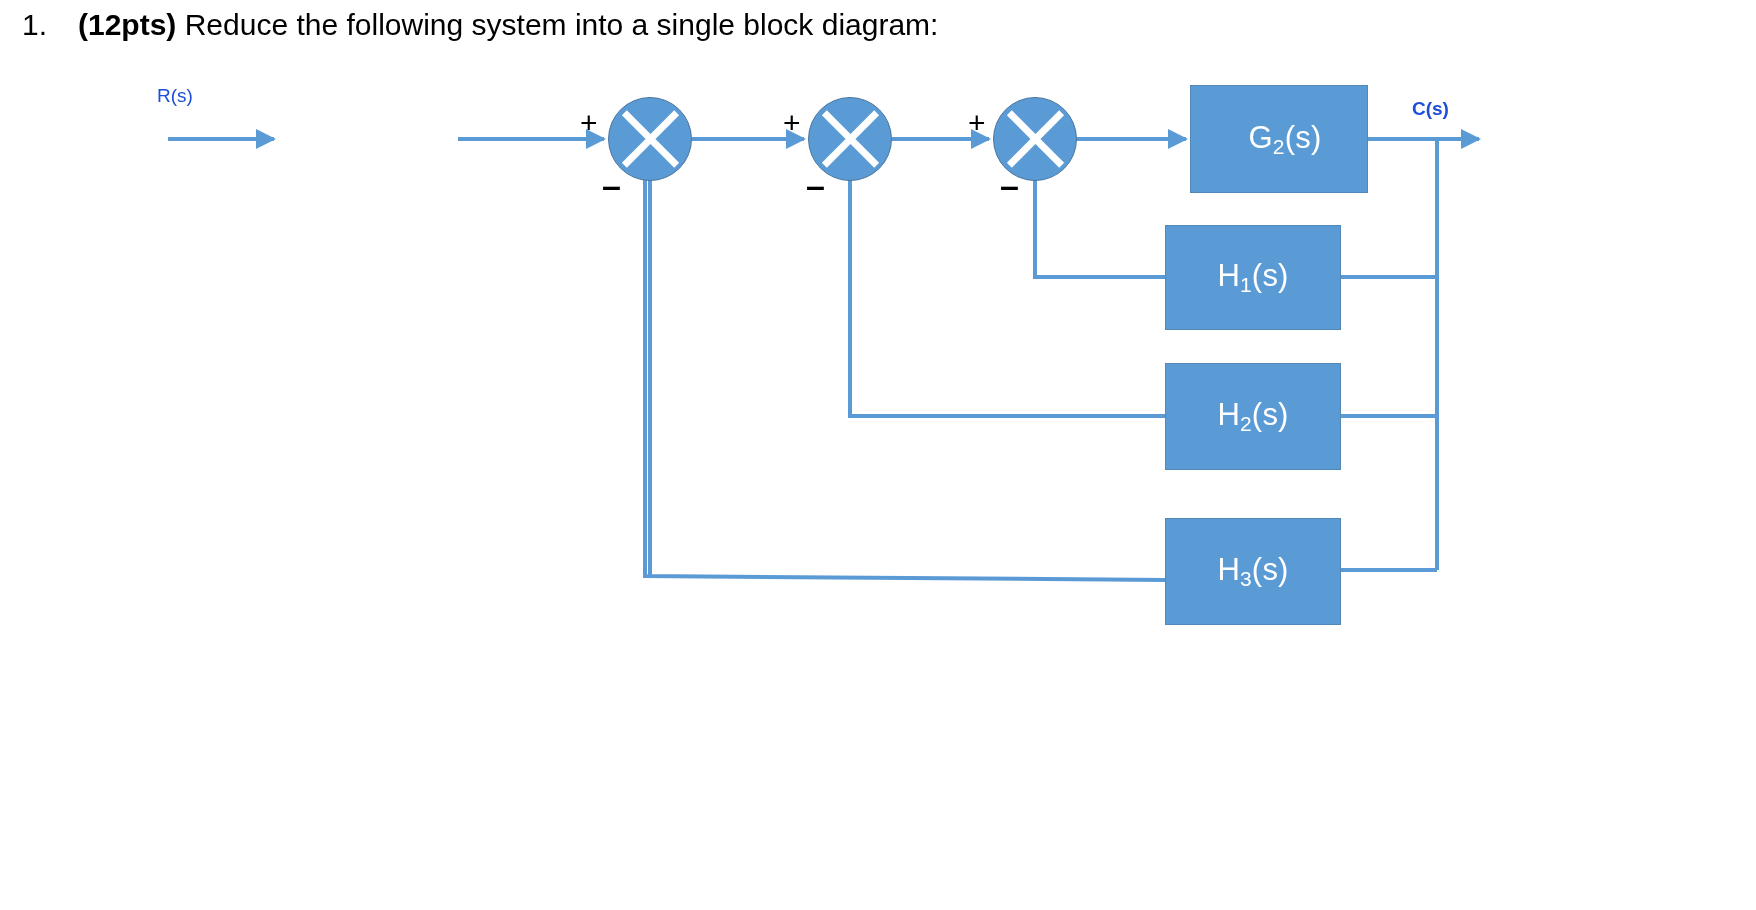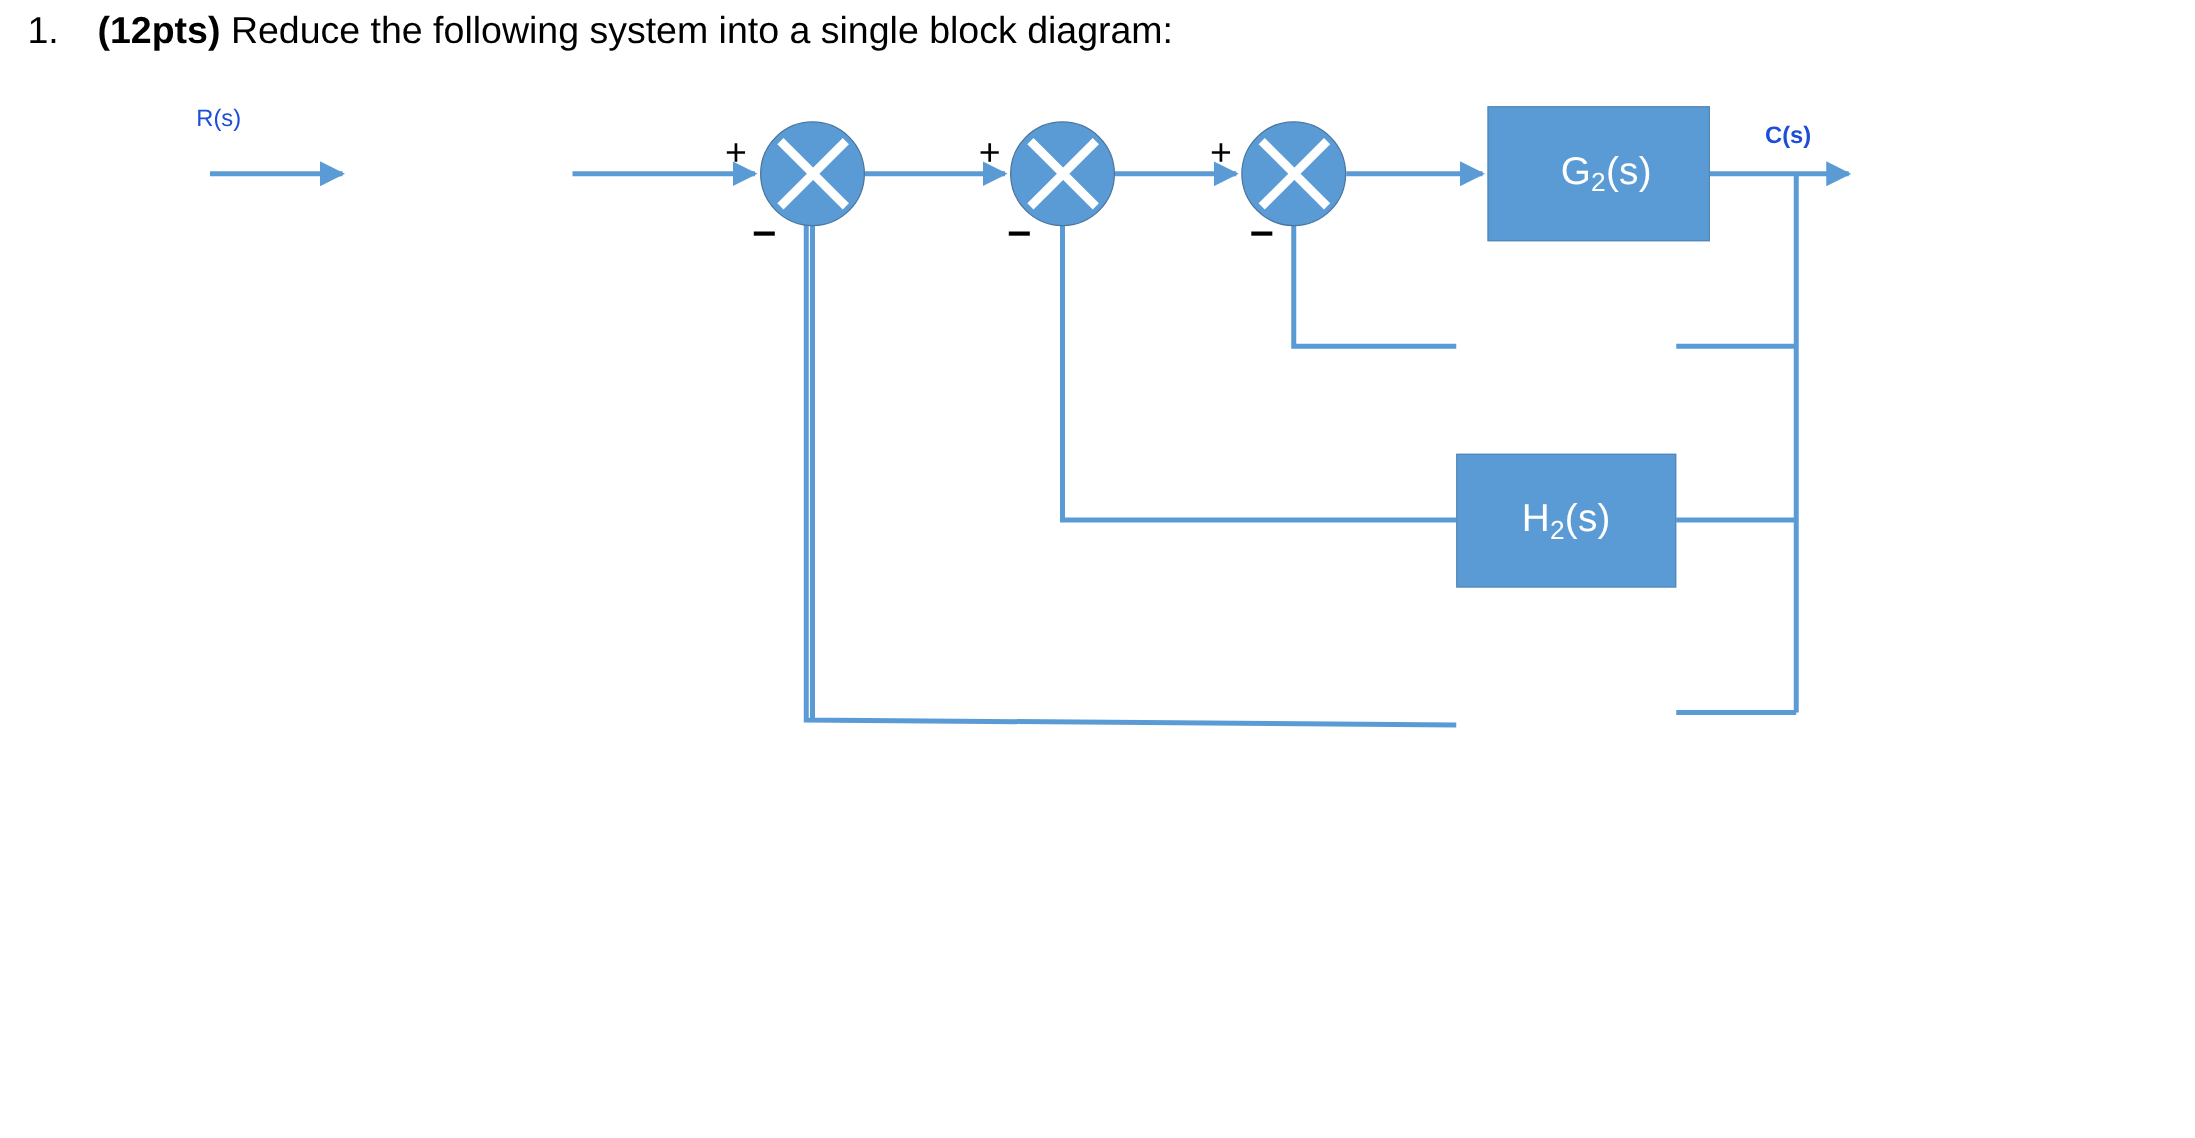--- a/index.html
+++ b/index.html
@@ -196,25 +196,31 @@
 
       <polyline class="wire" points="1165,580 645,576 645,180"></polyline>
       <line class="wire" x1="650" y1="576" x2="650" y2="178"></line>
     </svg>
 
 
     <div class="tf-block" id="block-g2">
       <span class="lbl"><span>G</span><sub>2</sub><span>(s)</span></span>
     </div>
 
+    <div class="tf-block" id="block-h1">
+      <span class="lbl"><span>H</span><sub>1</sub><span>(s)</span></span>
+    </div>
 
     <div class="tf-block" id="block-h2">
       <span class="lbl"><span>H</span><sub>2</sub><span>(s)</span></span>
     </div>
 
+    <div class="tf-block" id="block-h3">
+      <span class="lbl"><span>H</span><sub>3</sub><span>(s)</span></span>
+    </div>
 
     <div class="sum-junction" id="sum-1"></div>
     <div class="sum-junction" id="sum-2"></div>
     <div class="sum-junction" id="sum-3"></div>
 
     <span class="sign" id="sign-plus-1">+</span>
     <span class="sign minus" id="sign-minus-1">–</span>
     <span class="sign" id="sign-plus-2">+</span>
     <span class="sign minus" id="sign-minus-2">–</span>
     <span class="sign" id="sign-plus-3">+</span>

